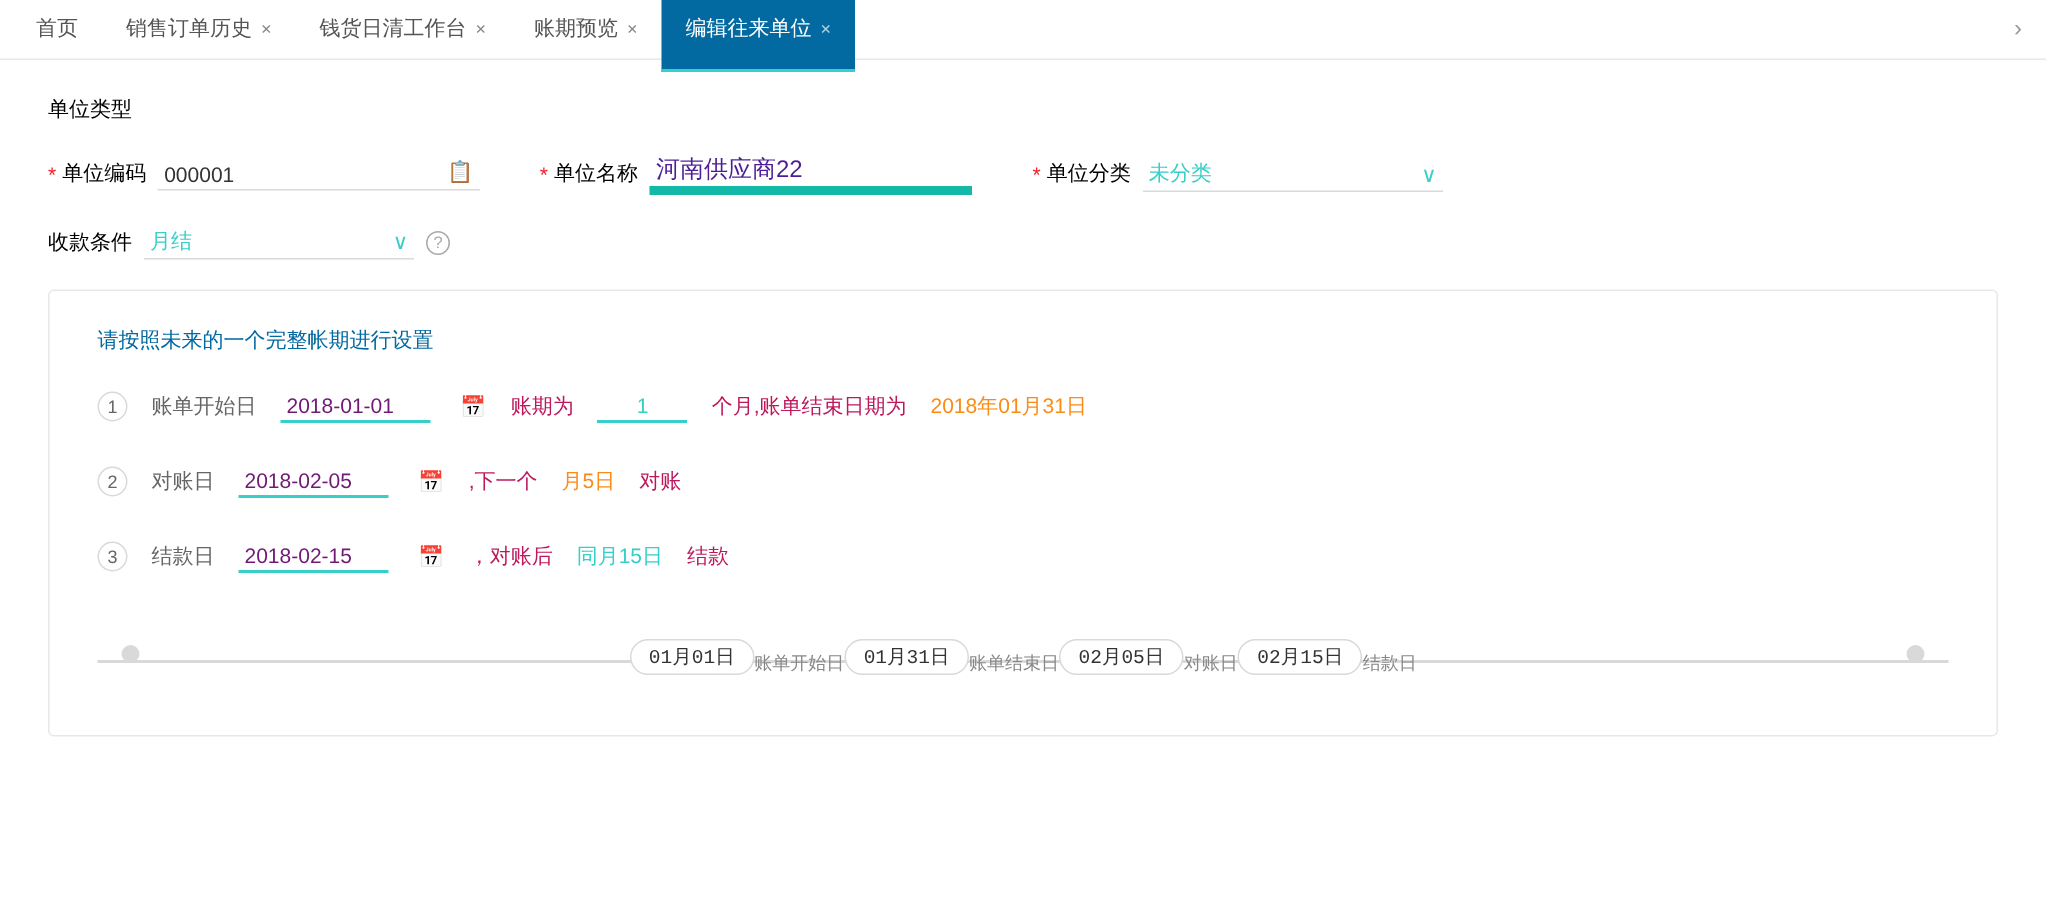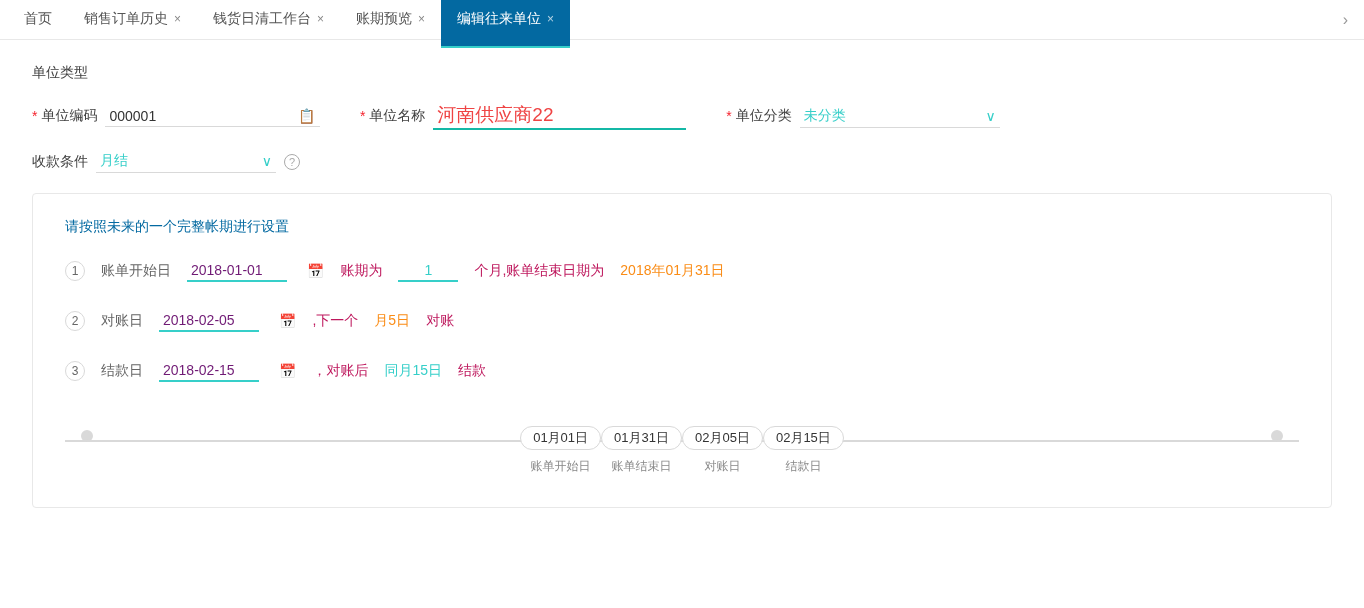--- a/index.html
+++ b/index.html
@@ -32,43 +32,43 @@
     }
 
     
     .form-row {
       display: flex; align-items: center; margin-bottom: 20px; flex-wrap: wrap;
     }
     .form-item {
       display: flex; align-items: center; margin-right: 40px;
     }
     .form-label {
-      color: #404040; margin-right: 8px; white-space: nowrap;
+      color: #000000; margin-right: 8px; white-space: nowrap;
     }
     .required-star { color: #f5222d; margin-right: 4px; }
 
     
     .radio-group { display: flex; align-items: center; gap: 16px; }
     .radio-item { display: flex; align-items: center; cursor: pointer; gap: 4px; }
     .radio-circle {
       width: 16px; height: 16px; border-radius: 50%; border: 2px solid #d9d9d9;
       display: flex; align-items: center; justify-content: center; background: #fff;
     }
     .radio-circle.checked { border-color: #36cfc9; }
     .radio-circle.checked::after {
       content: ''; width: 8px; height: 8px; border-radius: 50%; background: #36cfc9;
     }
 
     
     .form-input {
-      border: none; border-bottom: 2px solid #14b8a6; padding: 2px 4px;
-      font-size: 19px; outline: none; background: transparent; color: #ef4444;
+      border: none; border-bottom: 6px solid #14b8a6; padding: 2px 4px;
+      font-size: 16px; outline: none; background: transparent; color: #4c1d95;
       min-width: 120px;
     }
-    .input-with-icon { display: flex; align-items: center; border-bottom: 1px solid #d9d9d9; }
+    .input-with-icon { display: flex; align-items: flex-start; border-bottom: 1px solid #d9d9d9; }
     .input-with-icon input {
       border: none; outline: none; padding: 2px 4px; font-size: 14px;
       background: transparent; color: #333; min-width: 120px;
     }
     .input-icon { color: #36cfc9; cursor: pointer; padding: 0 4px; }
 
     
     .form-select-wrap {
       display: flex; align-items: center; border-bottom: 1px solid #d9d9d9;
       min-width: 180px; padding: 2px 4px; cursor: pointer;
@@ -117,21 +117,21 @@
     
     .preview-section { padding: 16px 0 8px 0; }
     .preview-text { font-size: 14px; color: #333; margin-bottom: 24px; }
     .timeline-line {
       position: absolute; top: 14px; left: 0; right: 0; height: 2px; background: #d9d9d9; z-index: 0;
     }
     .timeline-nodes {
       display: flex; align-items: flex-start; width: 100%; position: relative; z-index: 1;
       justify-content: space-between;
     }
-    .timeline-node { display: flex; flex-direction: column; align-items: center; }
+    .timeline-node { display: flex; flex-direction: row; align-items: center; font-family: Liberation Mono, monospace; }
     .node-badge {
       border: 1px solid #d9d9d9; border-radius: 20px; padding: 2px 12px;
       font-size: 13px; color: #333; background: #fff; margin-bottom: 8px; white-space: nowrap;
     }
     .node-caption { font-size: 12px; color: #888; white-space: nowrap; }
 
     .name-input { min-width: 180px; }
     .category-wrap { min-width: 200px; gap: 46px; }
   </style>
 </head>

